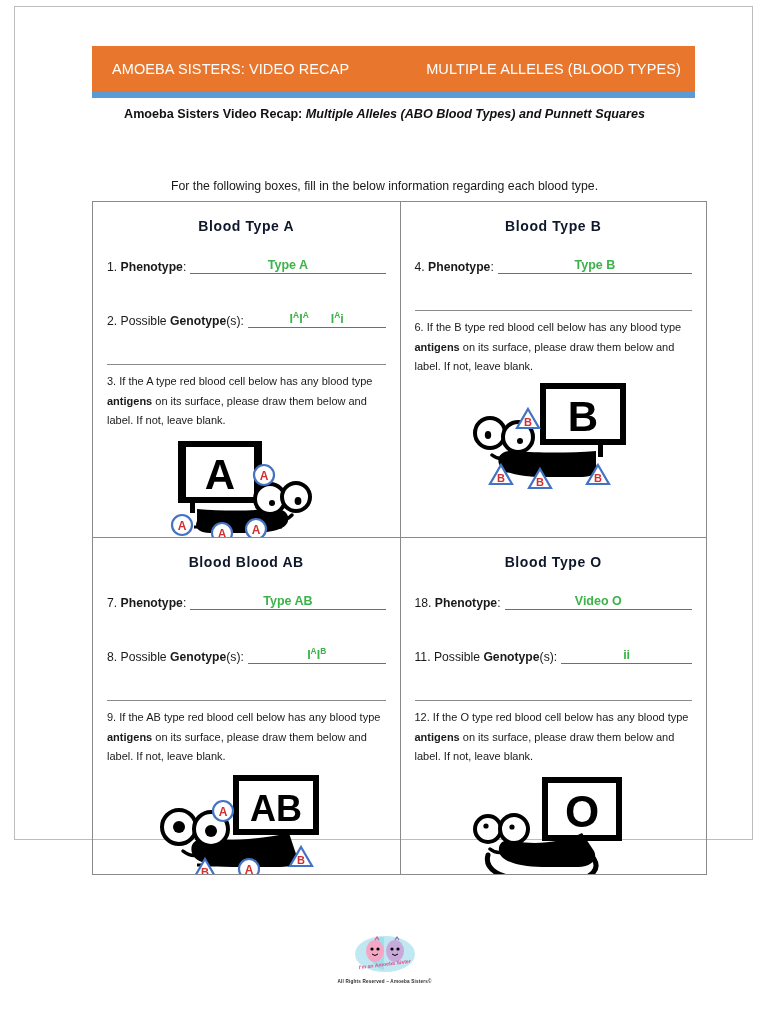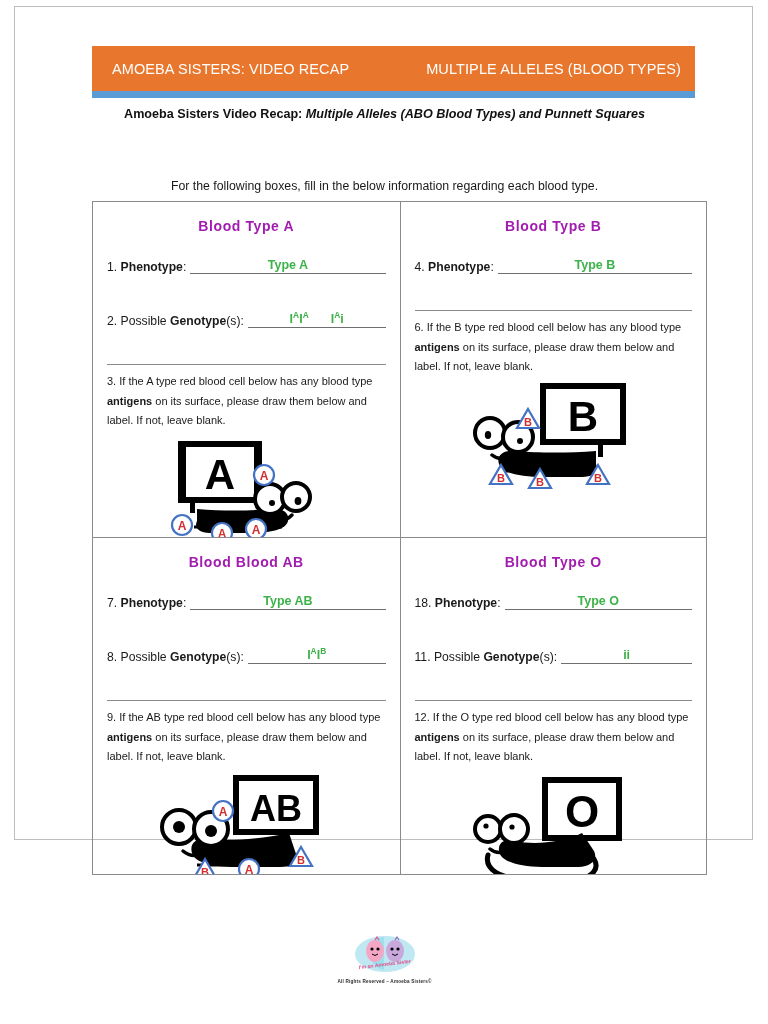--- a/index.html
+++ b/index.html
@@ -95,21 +95,21 @@
     box-sizing: border-box;
     padding: 10px 14px 0 14px;
     overflow: hidden;
   }
   .cell.b-right { border-left: 1px solid #8a8a8a; }
   .cell.b-bottom { border-bottom: 1px solid #8a8a8a; }
   .cell-title {
     text-align: center;
     font-size: 14px;
     font-weight: bold;
-    color: #a21caf;
+    color: #0f172a;
     letter-spacing: .6px;
     margin-top: 6px;
     margin-bottom: 22px;
   }
   .qline {
     font-size: 12.2px;
     color: #1a1a1a;
     display: flex;
     align-items: flex-end;
     margin-bottom: 36px;
@@ -332,21 +332,21 @@
         </svg>
       </div>
     </div>
 
     <div class="cell b-right">
       <div class="cell-title">Blood Type O</div>
 
       <div class="qline">
         <span class="qlabel"><span>18.</span>&nbsp;<b>Phenotype</b><span>:</span></span>
         <span class="blank">
-          <span class="answer">Type O</span>
+          <span class="answer">Video O</span>
         </span>
       </div>
 
       <div class="qline">
         <span class="qlabel"><span>11.</span>&nbsp;<span>Possible </span><b>Genotype</b><span>(s):</span></span>
         <span class="blank">
           <span class="answer"><span>ii</span></span>
         </span>
       </div>
 

